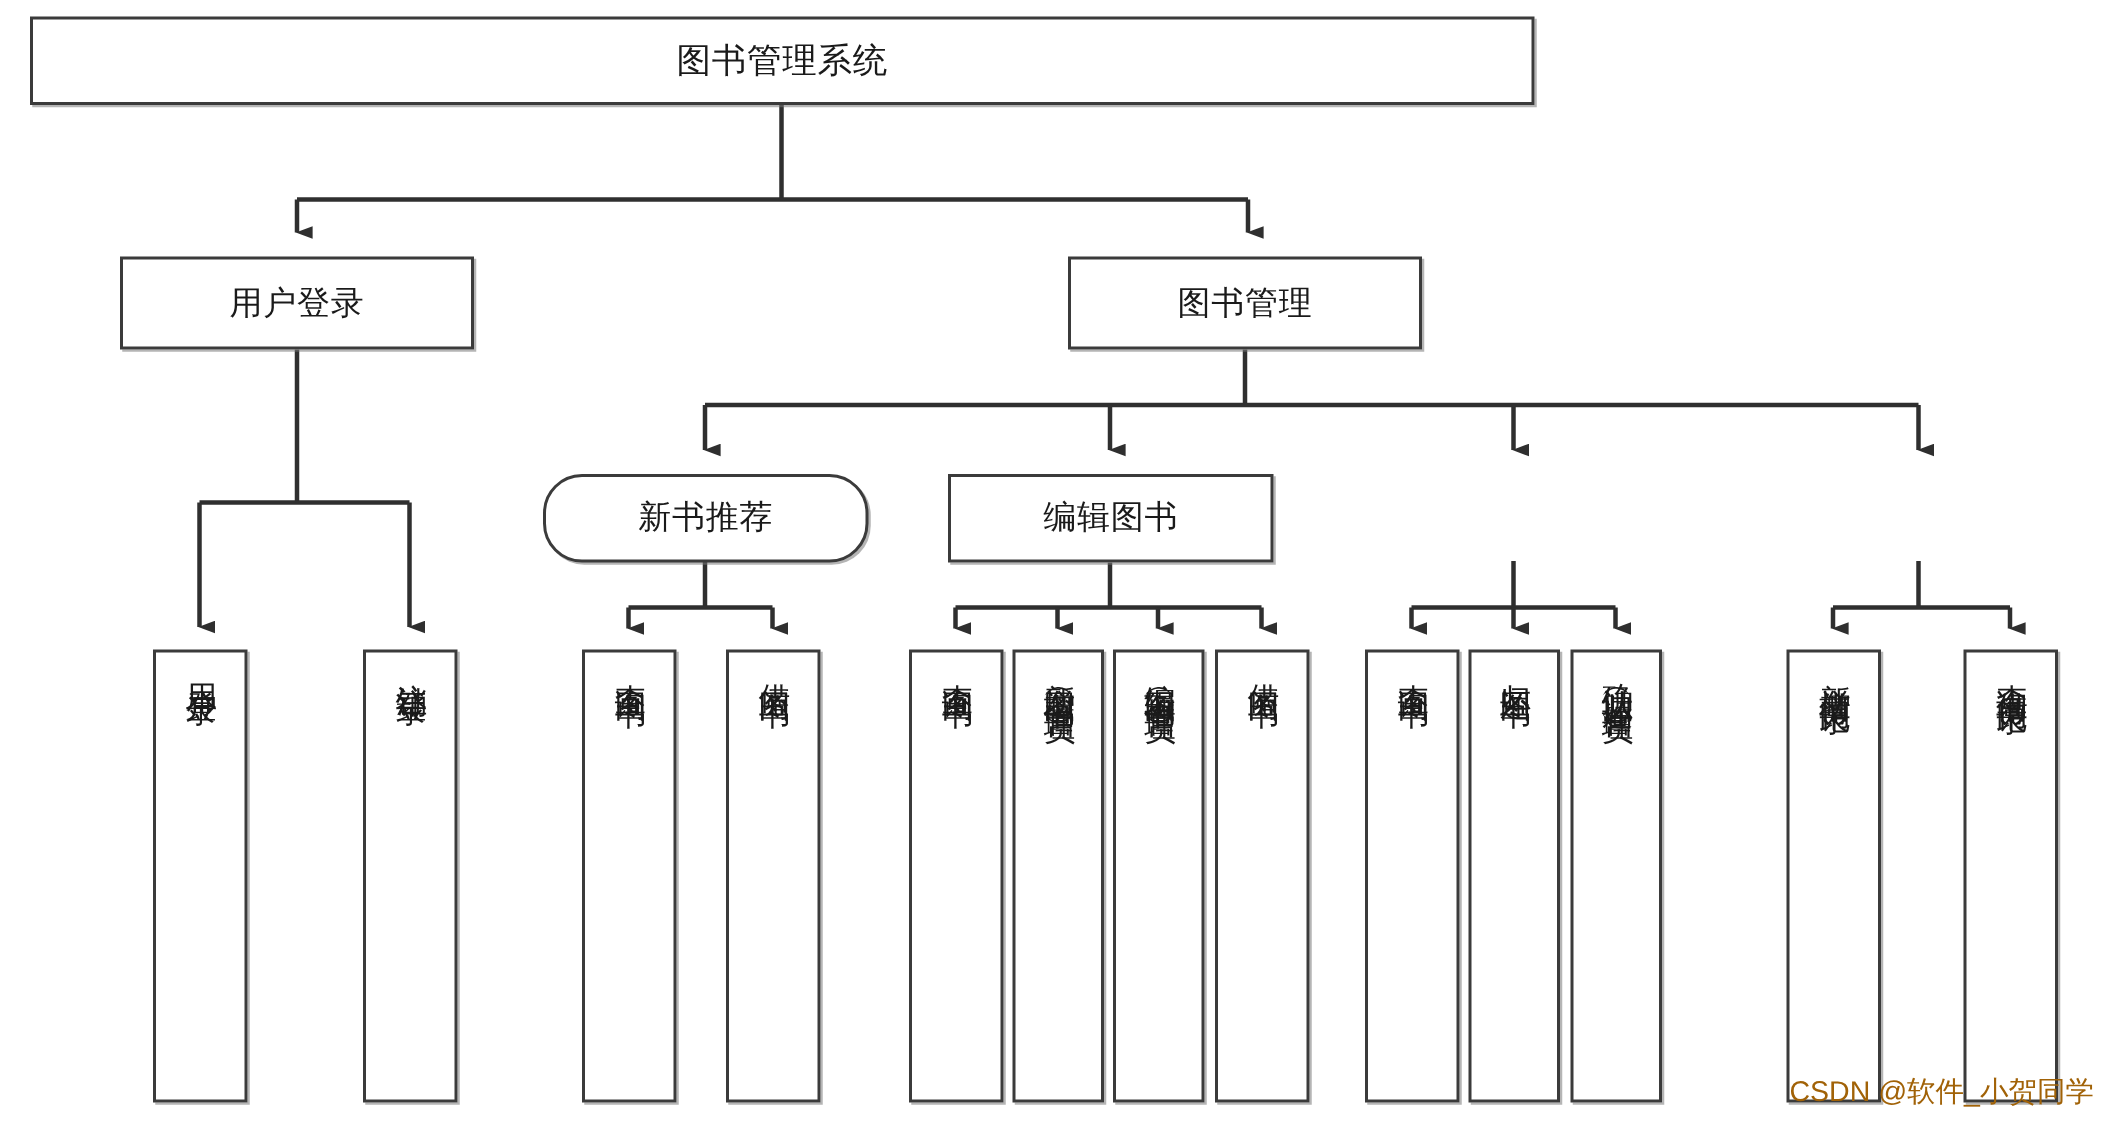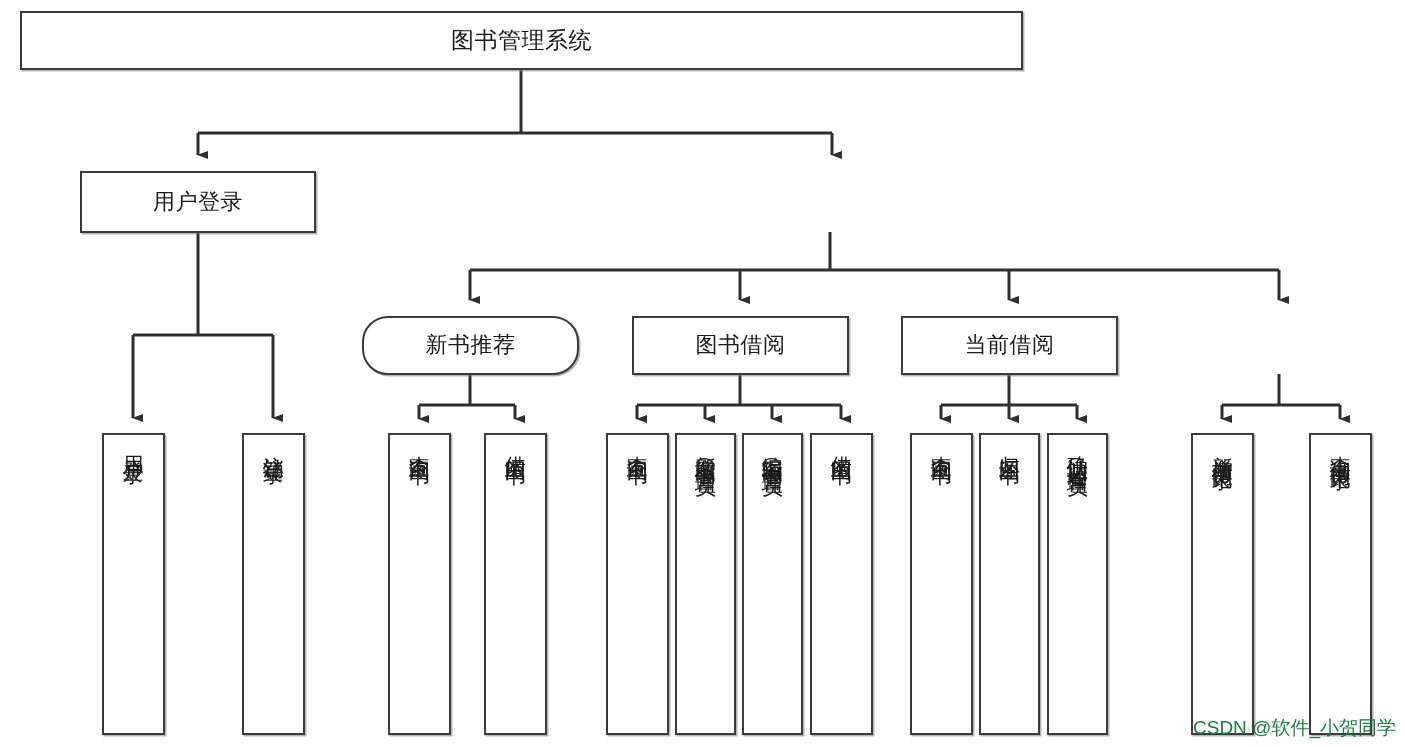--- a/index.html
+++ b/index.html
@@ -61,21 +61,21 @@
     writing-mode: vertical-rl;
     text-orientation: upright;
     font-size: 21px;
     line-height: 1.32;
     letter-spacing: 3px;
     white-space: nowrap;
     margin: 0 auto;
   }
   .watermark {
     position: absolute;
-    color: #15803d;
+    color: #a16207;
     font-size: 19px;
     white-space: nowrap;
     font-family: "Liberation Sans", "DejaVu Sans", sans-serif;
   }
 </style>
 </head>
 <body>
 
 <div id="canvas">
 
@@ -129,29 +129,29 @@
     </g>
   </svg>
 
   <div class="node horiz root" style="left:20px; top:11px; width:1003px; height:59px;">
     <span class="label">图书管理系统</span>
   </div>
 
   <div class="node horiz" style="left:80px; top:171px; width:236px; height:62px;">
     <span class="label">用户登录</span>
   </div>
+  <div class="node horiz" style="left:712px; top:171px; width:236px; height:62px;">
+    <span class="label">图书管理</span>
+  </div>
 
   <div class="node horiz" style="left:362px; top:316px; width:217px; height:59px;border-radius:26px;">
     <span class="label">新书推荐</span>
   </div>
   <div class="node horiz" style="left:632px; top:316px; width:217px; height:59px;">
-    <span class="label">图书借阅</span>
-  </div>
-  <div class="node horiz" style="left:901px; top:316px; width:217px; height:59px;">
-    <span class="label">当前借阅</span>
+    <span class="label">编辑图书</span>
   </div>
 
   <div class="node vert" style="left:102px; top:433px; width:63px; height:302px;">
     <span class="label">用户登录</span>
   </div>
   <div class="node vert" style="left:242px; top:433px; width:63px; height:302px;">
     <span class="label">注销登录</span>
   </div>
 
   <div class="node vert" style="left:388px; top:433px; width:63px; height:302px;">

